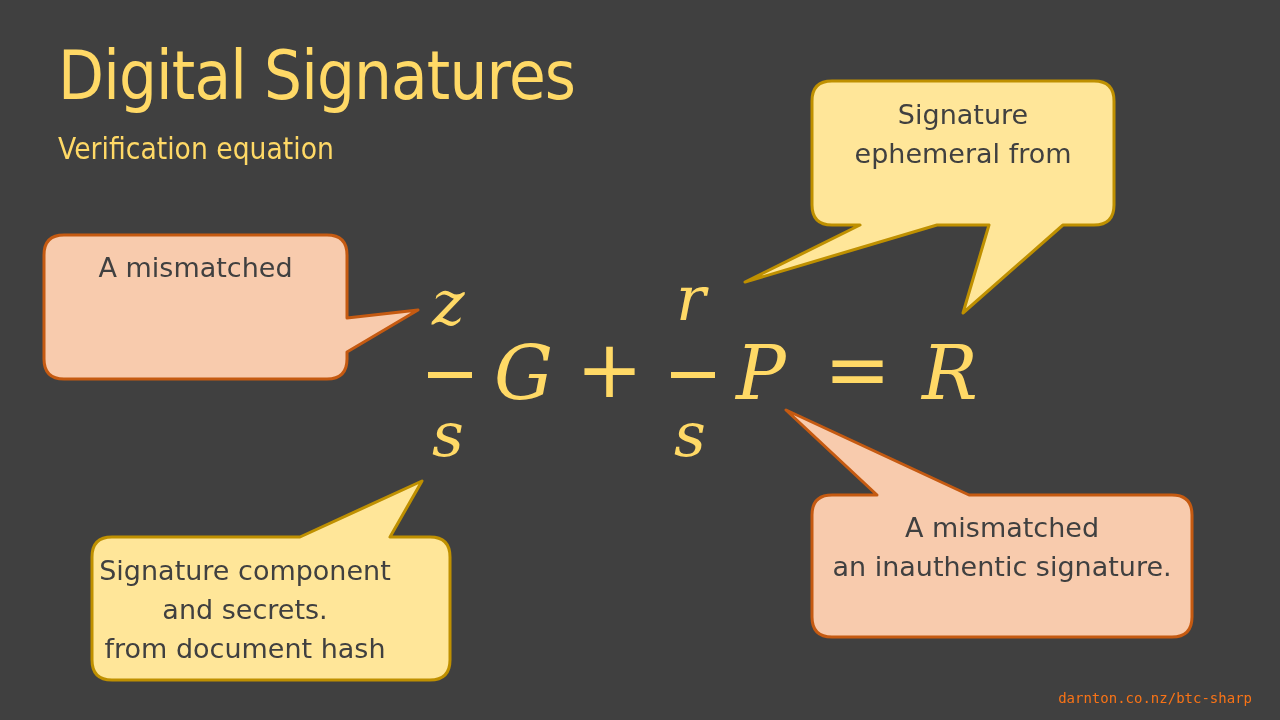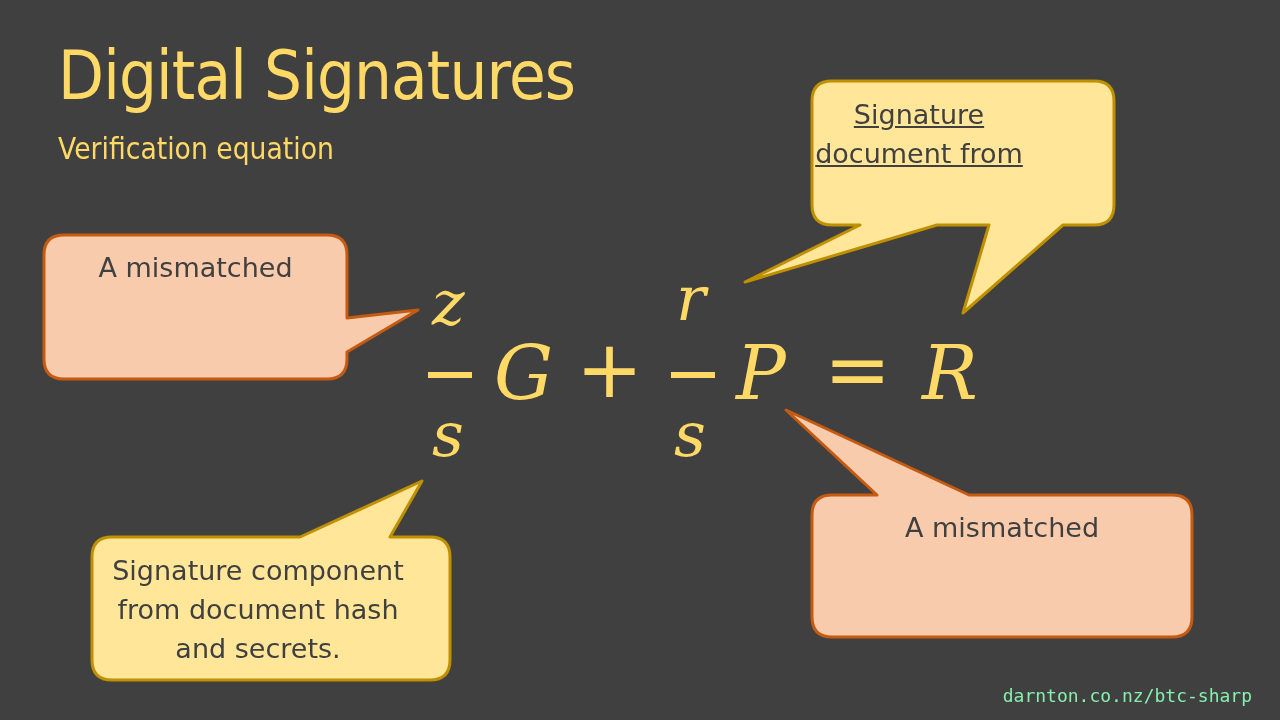--- a/index.html
+++ b/index.html
@@ -10,21 +10,21 @@
   .subtitle { position:absolute; left:58px; top:130px; font-size:31px; color:#ffd966;
               font-family:"DejaVu Sans", sans-serif; transform:scaleX(0.86); transform-origin:left top; }
   svg.shapes { position:absolute; left:0; top:0; }
   .callout-text { position:absolute; text-align:center; color:#404040; font-size:27px; line-height:39px;
                   font-family:"DejaVu Sans", sans-serif; }
   .callout-text span { display:block; white-space:nowrap; }
   .math { position:absolute; color:#ffd966; font-family:"DejaVu Serif", serif; font-style:italic; line-height:1; }
   .op { position:absolute; color:#ffd966; font-family:"DejaVu Sans", sans-serif; line-height:1; }
   .bar { position:absolute; background:#ffd966; height:6px; }
   .footer { position:absolute; right:28px; bottom:14px; font-family:"DejaVu Sans Mono", monospace;
-            font-size:18px; color:#86efac;margin-left:24px; }
+            font-size:14px; color:#f97316;margin-left:24px; }
 </style>
 </head>
 <body>
 
 <div class="title">Digital Signatures</div>
 <div class="subtitle">Verification equation</div>
 
 <svg class="shapes" width="1280" height="720">
 
   <path d="M64,235 H327 Q347,235 347,255 V318 L418,310 L347,352 V359 Q347,379 327,379 H64 Q44,379 44,359 V255 Q44,235 64,235 Z" fill="#f8cbad" stroke="#c55a11" stroke-width="3" stroke-linejoin="round"></path>
@@ -33,33 +33,34 @@
 
   <path d="M112,537 H300 L422,481 L390,537 H430 Q450,537 450,557 V660 Q450,680 430,680 H112 Q92,680 92,660 V557 Q92,537 112,537 Z" fill="#ffe699" stroke="#bf9000" stroke-width="3" stroke-linejoin="round"></path>
 
   <path d="M832,495 H877 L786,410 L969,495 H1172 Q1192,495 1192,515 V617 Q1192,637 1172,637 H832 Q812,637 812,617 V515 Q812,495 832,495 Z" fill="#f8cbad" stroke="#c55a11" stroke-width="3" stroke-linejoin="round"></path>
 </svg>
 
 <div class="callout-text" style="left:44px; top:248px; width:303px;">
   <span>A mismatched</span>
 </div>
 
-<div class="callout-text" style="left:768px; top:95px; width:302px;text-decoration:underline;">
+<div class="callout-text" style="left:812px; top:95px; width:302px;">
   <span>Signature</span>
-  <span>document from</span>
+  <span>ephemeral from</span>
 </div>
 
-<div class="callout-text" style="left:105px; top:551px; width:306px;">
+<div class="callout-text" style="left:92px; top:551px; width:306px;">
   <span>Signature component</span>
+  <span>and secrets.</span>
   <span>from document hash</span>
-  <span>and secrets.</span>
 </div>
 
 <div class="callout-text" style="left:812px; top:508px; width:380px;">
   <span>A mismatched</span>
+  <span>an inauthentic signature.</span>
 </div>
 
 <div>
   <div class="math" style="left:432px; top:272px; font-size:62px;">z</div>
   <div class="bar" style="left:428px; top:372px; width:44px;"></div>
   <div class="math" style="left:432px; top:404px; font-size:62px;">s</div>
 
   <div class="math" style="left:494px; top:336px; font-size:74px;">G</div>
   <div class="op" style="left:576px; top:330px; font-size:80px;">+</div>
 

